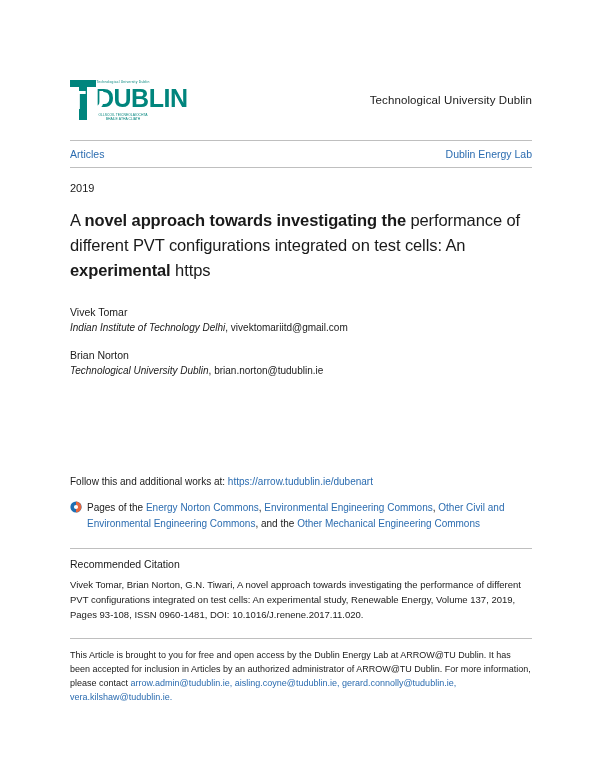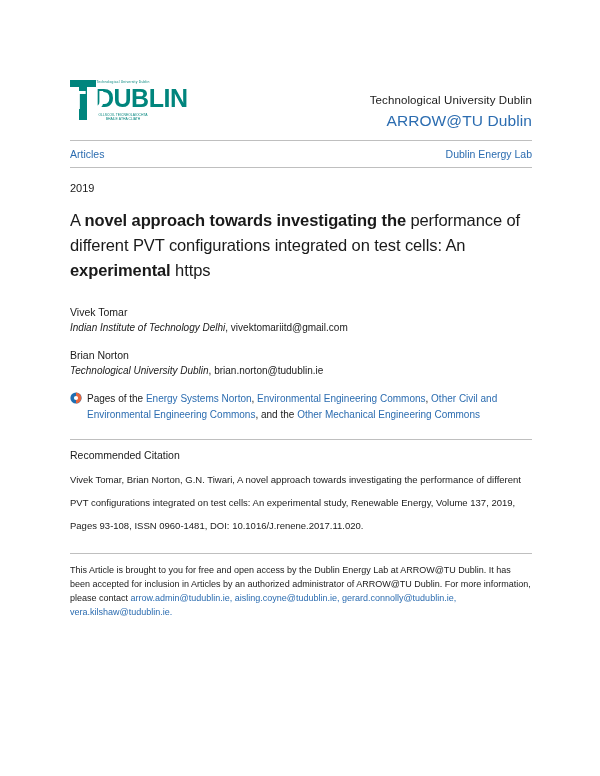--- a/index.html
+++ b/index.html
@@ -181,21 +181,21 @@
   .section-gap { height: 16px; }
 
   .rec-head {
     font-size: 10.5px;
     color: #1a1a1a;
     margin-top: 9px;
     margin-bottom: 7px;
   }
   .rec-body {
     font-size: 9.5px;
-    line-height: 23px;
+    line-height: 15px;
     color: #1a1a1a;
   }
 
   .footer-note {
     font-size: 9px;
     line-height: 14px;
     color: #1a1a1a;
     margin-top: 9px;
   }
 </style>
@@ -213,21 +213,20 @@
           <div class="logo-t">TU</div>
         </div>
         <div class="logo-text-col">
           <div class="logo-micro">Technological University Dublin</div>
           <div class="logo-dublin">DUBLIN</div>
           <div class="logo-micro-bottom">OLLSCOIL TEICNEOLAÍOCHTA BHAILE ÁTHA CLIATH</div>
         </div>
       </div>
       <div class="header-right">
         <div class="univ-name">Technological University Dublin</div>
-        <div class="arrow-title">ARROW@TU Dublin</div>
       </div>
     </div>
 
     <hr class="rule">
 
     <div class="meta-row">
       <span class="meta-left">Articles</span>
       <span class="meta-right">Dublin Energy Lab</span>
     </div>
 
@@ -241,28 +240,31 @@
       <div class="author">
         <div class="author-name">Vivek Tomar</div>
         <div class="author-affil"><span class="inst">Indian Institute of Technology Delhi</span><span class="email">, </span><span class="email">vivektomariitd@gmail.com</span></div>
       </div>
       <div class="author">
         <div class="author-name">Brian Norton</div>
         <div class="author-affil"><span class="inst">Technological University Dublin</span><span class="email">, </span><span class="email">brian.norton@tudublin.ie</span></div>
       </div>
     </div>
 
+    <div class="follow">
+      <span>Follow this and additional works at: </span><a class="link" href="#">https://arrow.tudublin.ie/dubenart</a>
+    </div>
 
     <div class="disciplines">
       <svg class="disc-icon" viewBox="0 0 12 12">
         <circle cx="6" cy="6" r="5.6" fill="#1f6fb2"></circle>
         <path d="M6 0.6 A5.4 5.4 0 0 1 6 11.4 Z" fill="#e8663c"></path>
         <circle cx="6" cy="6" r="2.1" fill="#ffffff"></circle>
       </svg>
-      <span>Pages of the </span><a class="link" href="#">Energy Systems Norton</a><span>, </span><a class="link" href="#">Environmental Engineering Commons</a><span>, </span><a class="link" href="#">Other Civil and Environmental Engineering Commons</a><span>, and the </span><a class="link" href="#">Other Mechanical Engineering Commons</a>
+      <span>Pages of the </span><a class="link" href="#">Energy Norton Commons</a><span>, </span><a class="link" href="#">Environmental Engineering Commons</a><span>, </span><a class="link" href="#">Other Civil and Environmental Engineering Commons</a><span>, and the </span><a class="link" href="#">Other Mechanical Engineering Commons</a>
     </div>
 
     <div class="section-gap"></div>
     <hr class="rule">
 
     <div class="rec-head">Recommended Citation</div>
     <div class="rec-body">Vivek Tomar, Brian Norton, G.N. Tiwari, A novel approach towards investigating the performance of different PVT configurations integrated on test cells: An experimental study, Renewable Energy, Volume 137, 2019, Pages 93-108, ISSN 0960-1481, DOI: 10.1016/J.renene.2017.11.020.</div>
 
     <div class="section-gap"></div>
     <hr class="rule">

